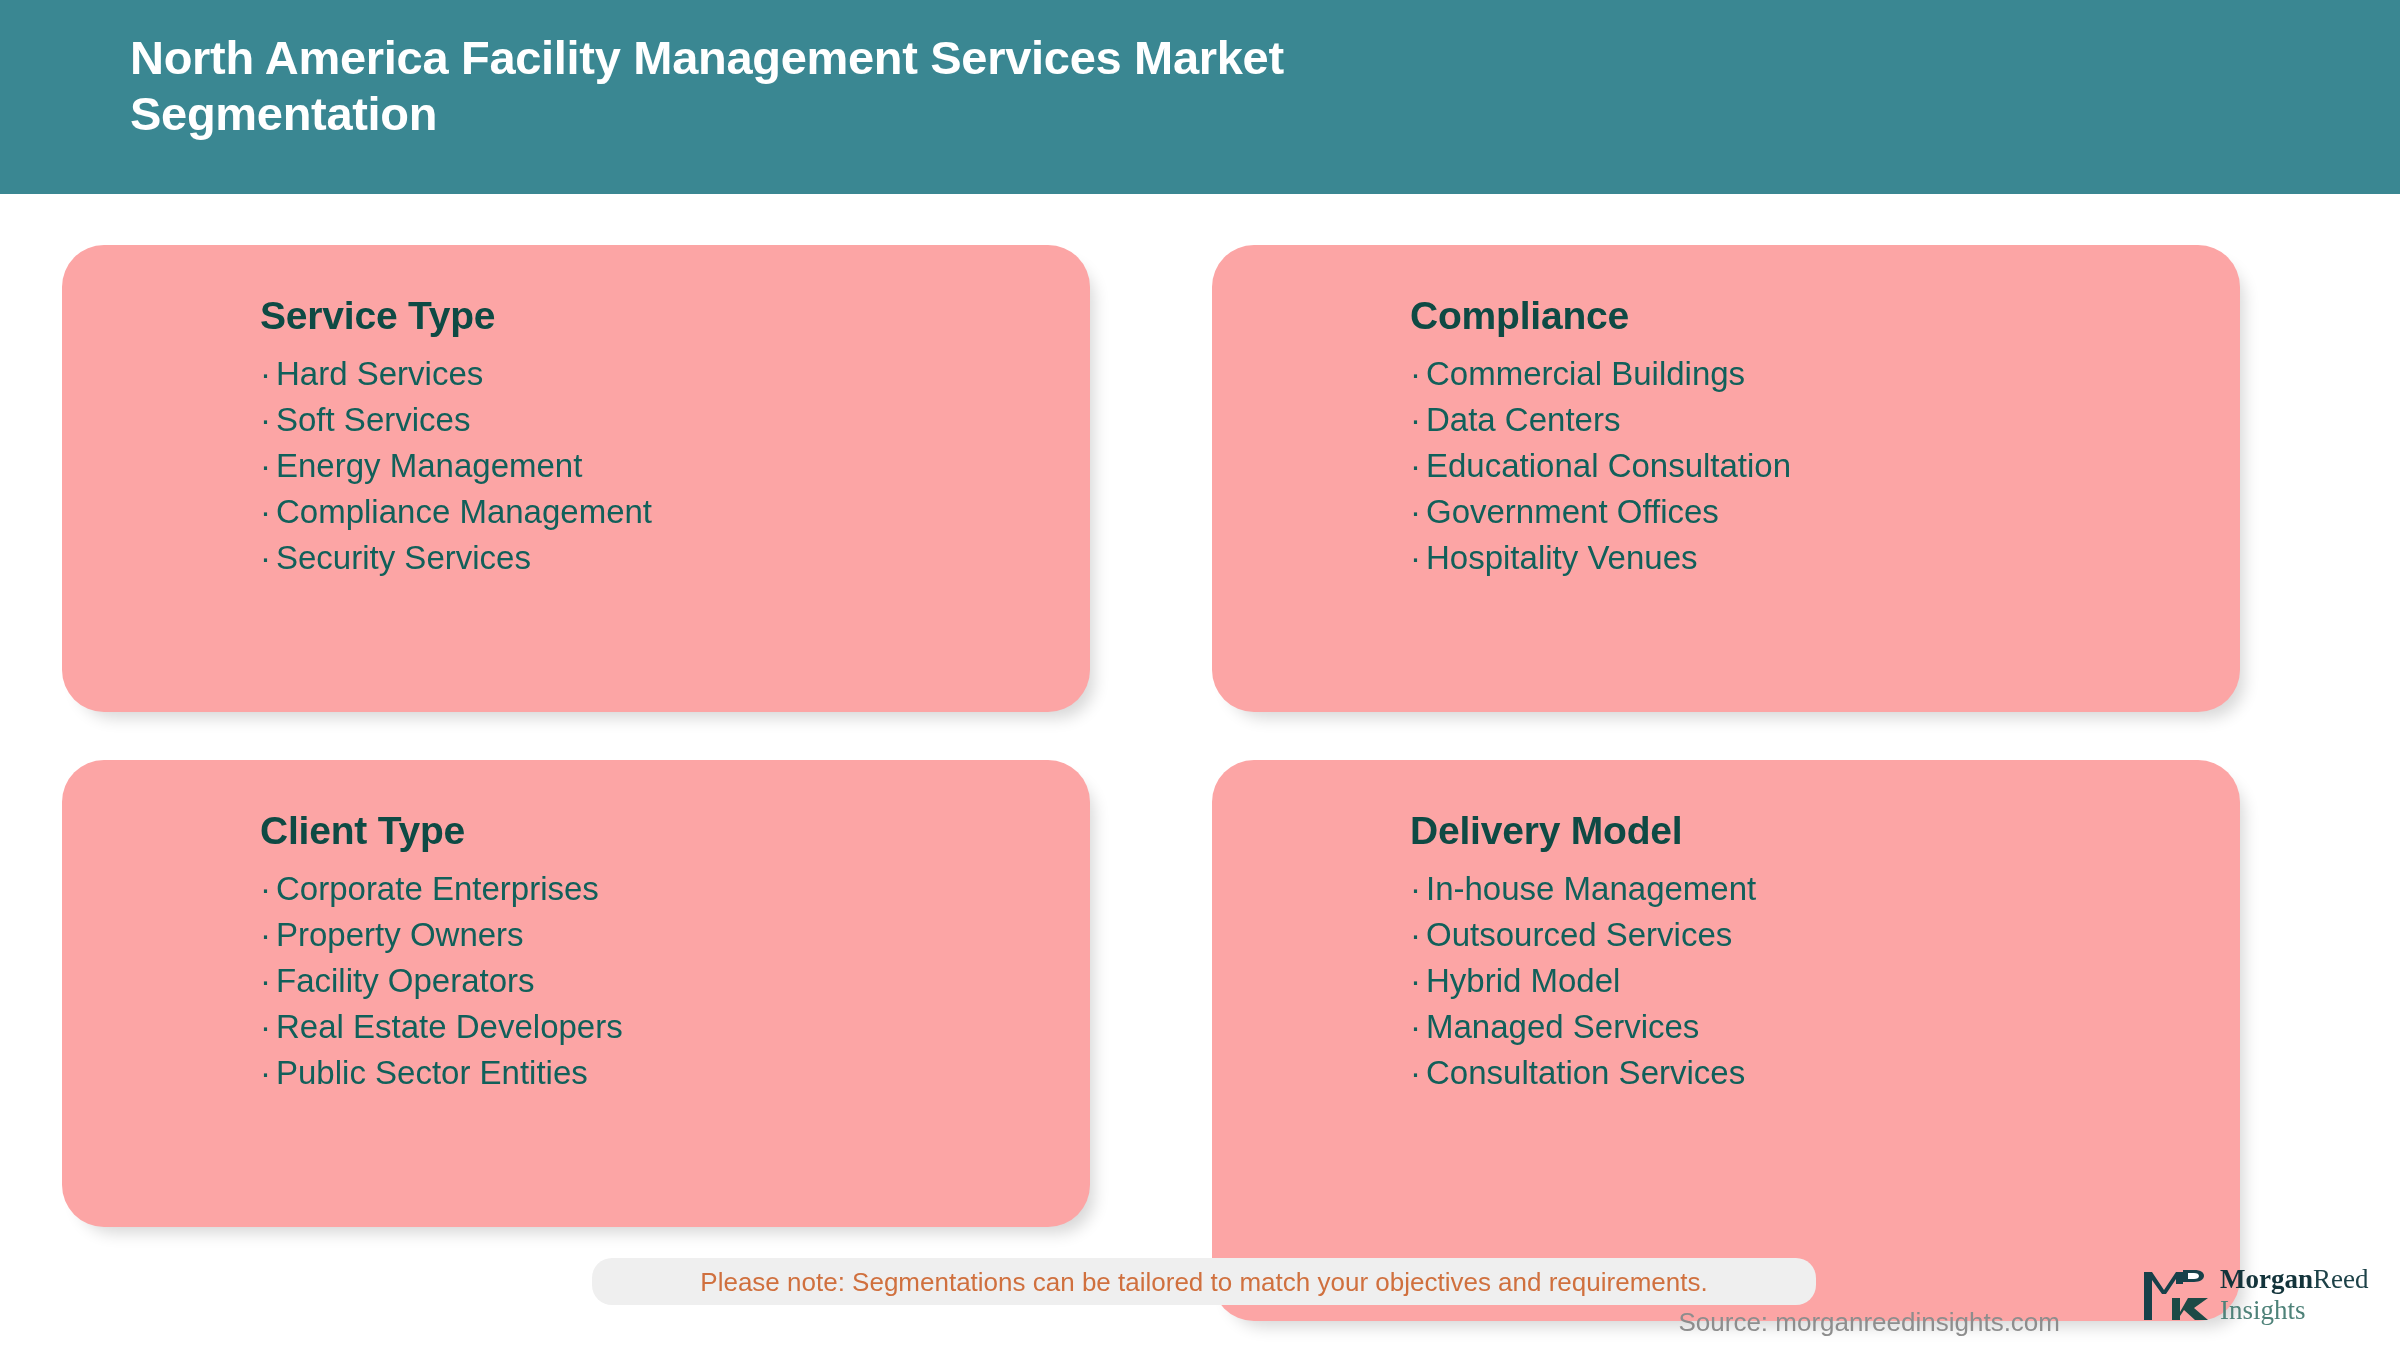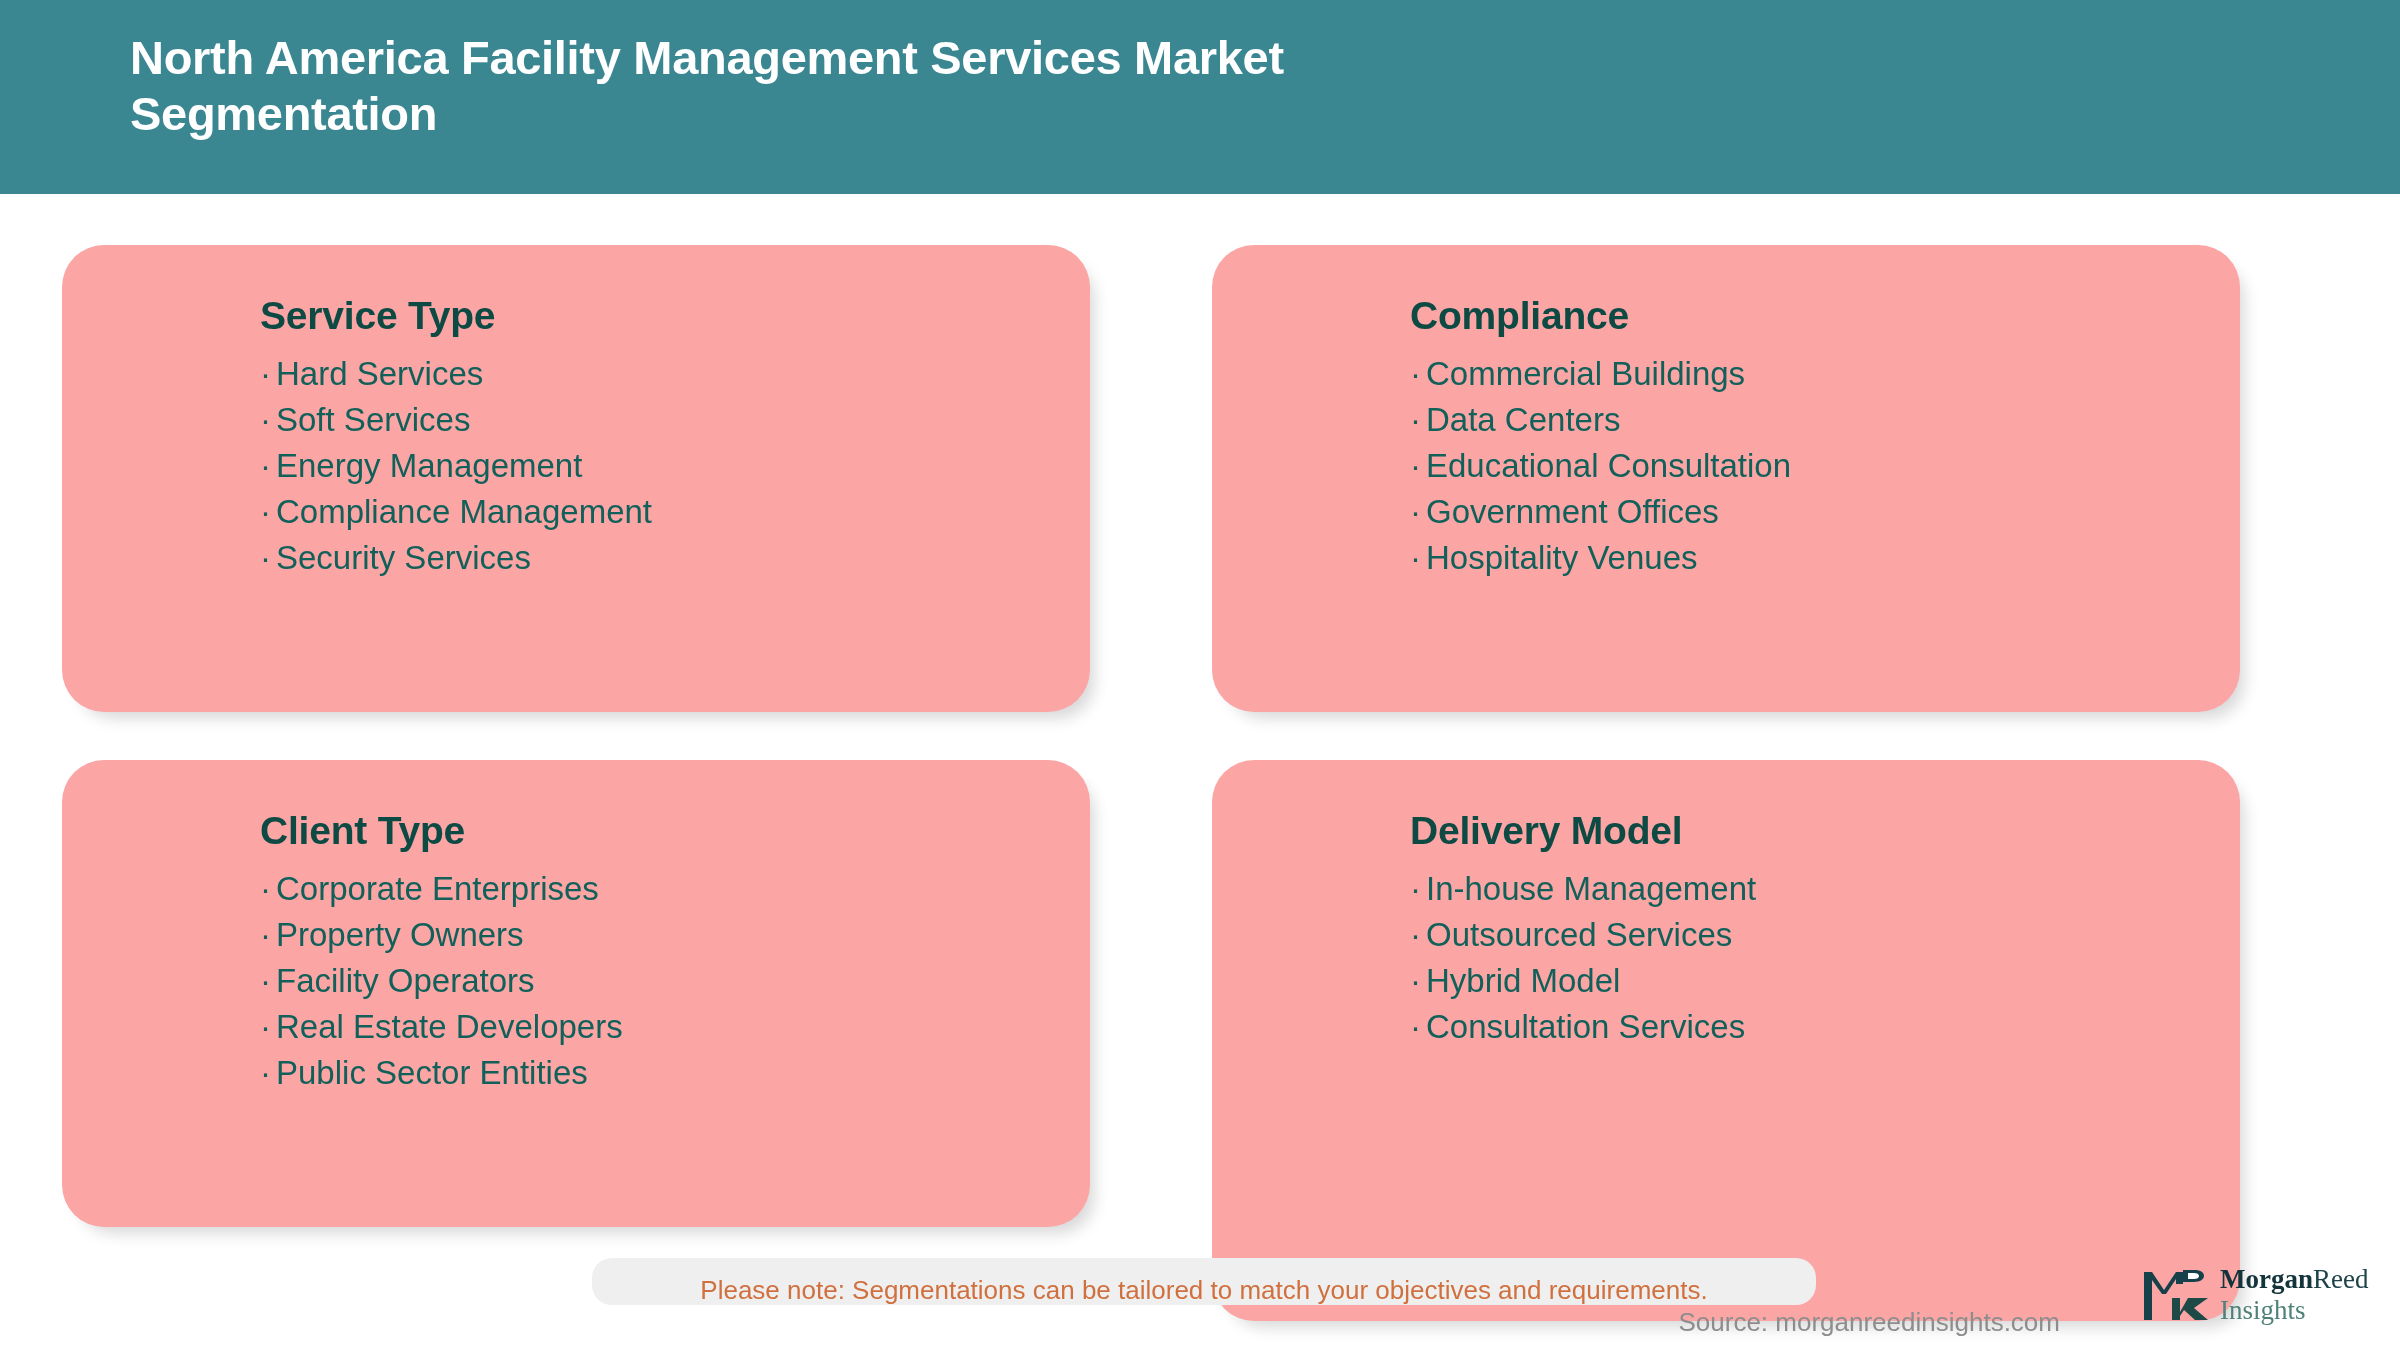--- a/index.html
+++ b/index.html
@@ -94,21 +94,21 @@
   
   .note-pill {
     position: absolute;
     left: 592px;
     top: 1258px;
     width: 1224px;
     height: 47px;
     background: #efefef;
     border-radius: 20px;
     display: flex;
-    align-items: flex-end;
+    align-items: center;
     justify-content: center;
     box-sizing: border-box;
   }
   .note-text {
     color: #d0703e;
     font-size: 26px;
     line-height: 30px;
     white-space: nowrap;
   }
   .source-line {
@@ -212,20 +212,21 @@
     </div>
   </div>
 
   <div class="card card-3">
     <div class="card-inner">
       <div class="card-heading">Delivery Model</div>
       <ul class="card-list">
         <li><span class="bullet-dot">·</span><span>In-house Management</span></li>
         <li><span class="bullet-dot">·</span><span>Outsourced Services</span></li>
         <li><span class="bullet-dot">·</span><span>Hybrid Model</span></li>
+        <li><span class="bullet-dot">·</span><span>Managed Services</span></li>
         <li><span class="bullet-dot">·</span><span>Consultation Services</span></li>
       </ul>
     </div>
   </div>
 
 </div>
 
 <div class="note-pill">
   <span class="note-text">Please note: Segmentations can be tailored to match your objectives and requirements.</span>
 </div>

